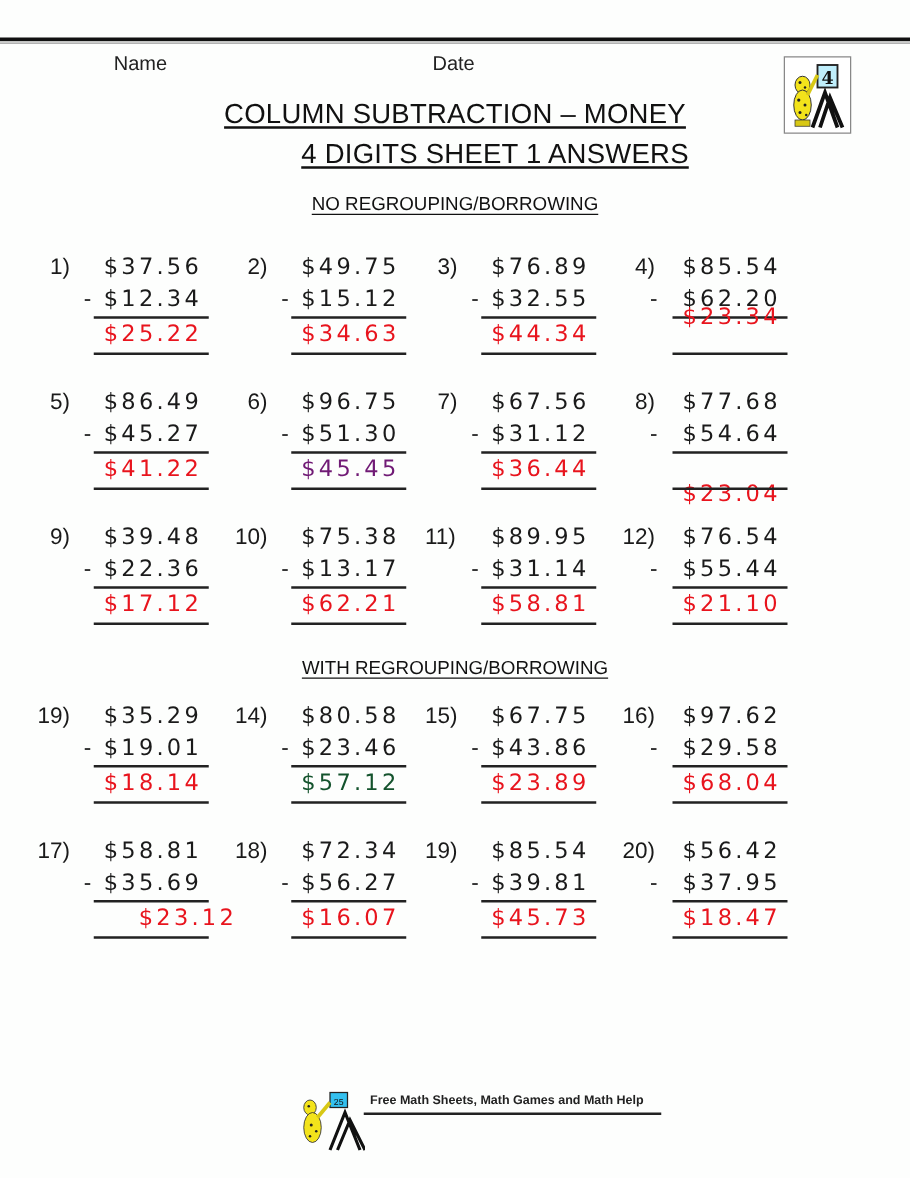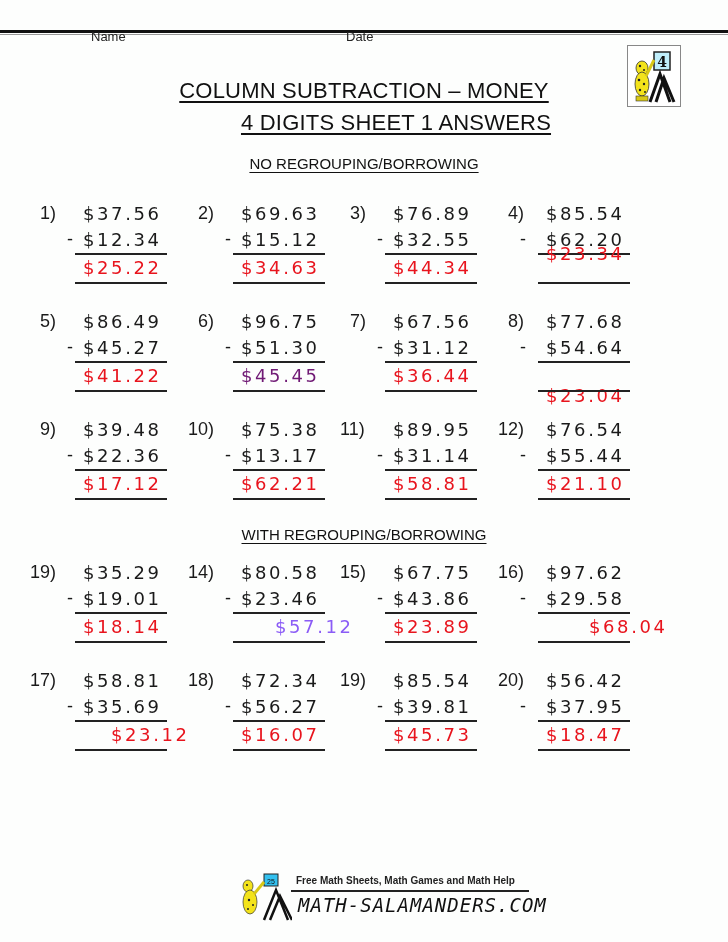--- a/index.html
+++ b/index.html
@@ -3,21 +3,21 @@
   <meta charset="utf-8">
   <style>
     html, body { margin:0; padding:0; }
     body {
       width:728px; height:942px; position:relative; overflow:hidden;
       background:#fdfefd; color:#1a1a1a;
       font-family:"Liberation Sans", "DejaVu Sans", sans-serif;
     }
     .top-rule { position:absolute; left:0; top:30px; width:728px; height:3px; background:#111; }
     .top-rule2 { position:absolute; left:0; top:34px; width:728px; height:1px; background:#999; }
-    .hdr-label { position:absolute; top:29px; font-size:13px; color:#222;padding-left:48px; }
+    .hdr-label { position:absolute; top:43px; font-size:16px; color:#222;padding-left:48px; }
     .logo-box {
       position:absolute; left:627px; top:45px; width:52px; height:60px;
       border:1px solid #888; background:#fff;
     }
     .title {
       position:absolute; left:0; width:728px; text-align:center;
       font-size:22px; color:#111; letter-spacing:0.2px;
     }
     .title span { text-decoration:underline; text-decoration-thickness:2px; text-underline-offset:3px; }
     .section {
@@ -79,21 +79,21 @@
       <div class="pnum" style="left:10px">1)</div>
       <div class="val" style="left:53px;top:0">$37.56</div>
       <div class="minus" style="left:37px;top:26px">-</div>
       <div class="val" style="left:53px;top:26px">$12.34</div>
       <div class="line" style="left:45px;top:50px"></div>
       <div class="val ans" style="left: 53px; top: 54px; color: rgb(232, 20, 29);">$25.22</div>
       <div class="line" style="left:45px;top:79px"></div>
     </div>
     <div class="problem" style="left: 188px; top: 203px;">
       <div class="pnum" style="left:10px">2)</div>
-      <div class="val" style="left:53px;top:0">$69.63</div>
+      <div class="val" style="left:53px;top:0">$49.75</div>
       <div class="minus" style="left:37px;top:26px">-</div>
       <div class="val" style="left:53px;top:26px">$15.12</div>
       <div class="line" style="left:45px;top:50px"></div>
       <div class="val ans" style="left: 53px; top: 54px; color: rgb(232, 20, 29);">$34.63</div>
       <div class="line" style="left:45px;top:79px"></div>
     </div>
     <div class="problem" style="left: 340px; top: 203px;">
       <div class="pnum" style="left:10px">3)</div>
       <div class="val" style="left:53px;top:0">$76.89</div>
       <div class="minus" style="left:37px;top:26px">-</div>
@@ -191,39 +191,39 @@
       <div class="line" style="left:45px;top:50px"></div>
       <div class="val ans" style="left: 53px; top: 54px; color: rgb(232, 20, 29);">$18.14</div>
       <div class="line" style="left:45px;top:79px"></div>
     </div>
     <div class="problem" style="left: 188px; top: 562px;">
       <div class="pnum" style="left:0px">14)</div>
       <div class="val" style="left:53px;top:0">$80.58</div>
       <div class="minus" style="left:37px;top:26px">-</div>
       <div class="val" style="left:53px;top:26px">$23.46</div>
       <div class="line" style="left:45px;top:50px"></div>
-      <div class="val ans" style="left: 53px; top: 54px; color: #8b5cf6; margin-left: 34px;">$57.12</div>
+      <div class="val ans" style="left: 53px; top: 54px; color: #14532d;">$57.12</div>
       <div class="line" style="left:45px;top:79px"></div>
     </div>
     <div class="problem" style="left: 340px; top: 562px;">
       <div class="pnum" style="left:0px">15)</div>
       <div class="val" style="left:53px;top:0">$67.75</div>
       <div class="minus" style="left:37px;top:26px">-</div>
       <div class="val" style="left:53px;top:26px">$43.86</div>
       <div class="line" style="left:45px;top:50px"></div>
       <div class="val ans" style="left: 53px; top: 54px; color: rgb(232, 20, 29);">$23.89</div>
       <div class="line" style="left:45px;top:79px"></div>
     </div>
     <div class="problem" style="left: 498px; top: 562px;">
       <div class="pnum" style="left:0px">16)</div>
       <div class="val" style="left:48px;top:0">$97.62</div>
       <div class="minus" style="left:22px;top:26px">-</div>
       <div class="val" style="left:48px;top:26px">$29.58</div>
       <div class="line" style="left:40px;top:50px"></div>
-      <div class="val ans" style="left: 48px; top: 54px; color: rgb(232, 20, 29); margin-left: 43px;">$68.04</div>
+      <div class="val ans" style="left: 48px; top: 54px; color: rgb(232, 20, 29);">$68.04</div>
       <div class="line" style="left:40px;top:79px"></div>
     </div>
     <div class="problem" style="left: 30px; top: 670px;">
       <div class="pnum" style="left:0px">17)</div>
       <div class="val" style="left:53px;top:0">$58.81</div>
       <div class="minus" style="left:37px;top:26px">-</div>
       <div class="val" style="left:53px;top:26px">$35.69</div>
       <div class="line" style="left:45px;top:50px"></div>
       <div class="val ans" style="left: 53px; top: 54px; color: rgb(232, 20, 29); margin-left: 28px;">$23.12</div>
       <div class="line" style="left:45px;top:79px"></div>
@@ -265,14 +265,13 @@
     <ellipse cx="12" cy="14" rx="5" ry="6" fill="#f3e31b" stroke="#333" stroke-width="0.7"></ellipse>
     <ellipse cx="14" cy="30" rx="7" ry="12" fill="#f3e31b" stroke="#333" stroke-width="0.7"></ellipse>
     <path d="M18 22 L28 10" stroke="#d8c815" stroke-width="3"></path>
     <circle cx="11" cy="13" r="1" fill="#222"></circle>
       <circle cx="13" cy="28" r="1.2" fill="#222"></circle>
     <circle cx="17" cy="33" r="1" fill="#222"></circle>
       <circle cx="12" cy="37" r="1" fill="#222"></circle>
   </svg>
   <div class="footer-tag">Free Math Sheets, Math Games and Math Help</div>
   <div class="footer-rule"></div>
-  <div class="footer-site">MATH-SALAMANDERS.COM</div>
 </div>
 
 </body></html>

